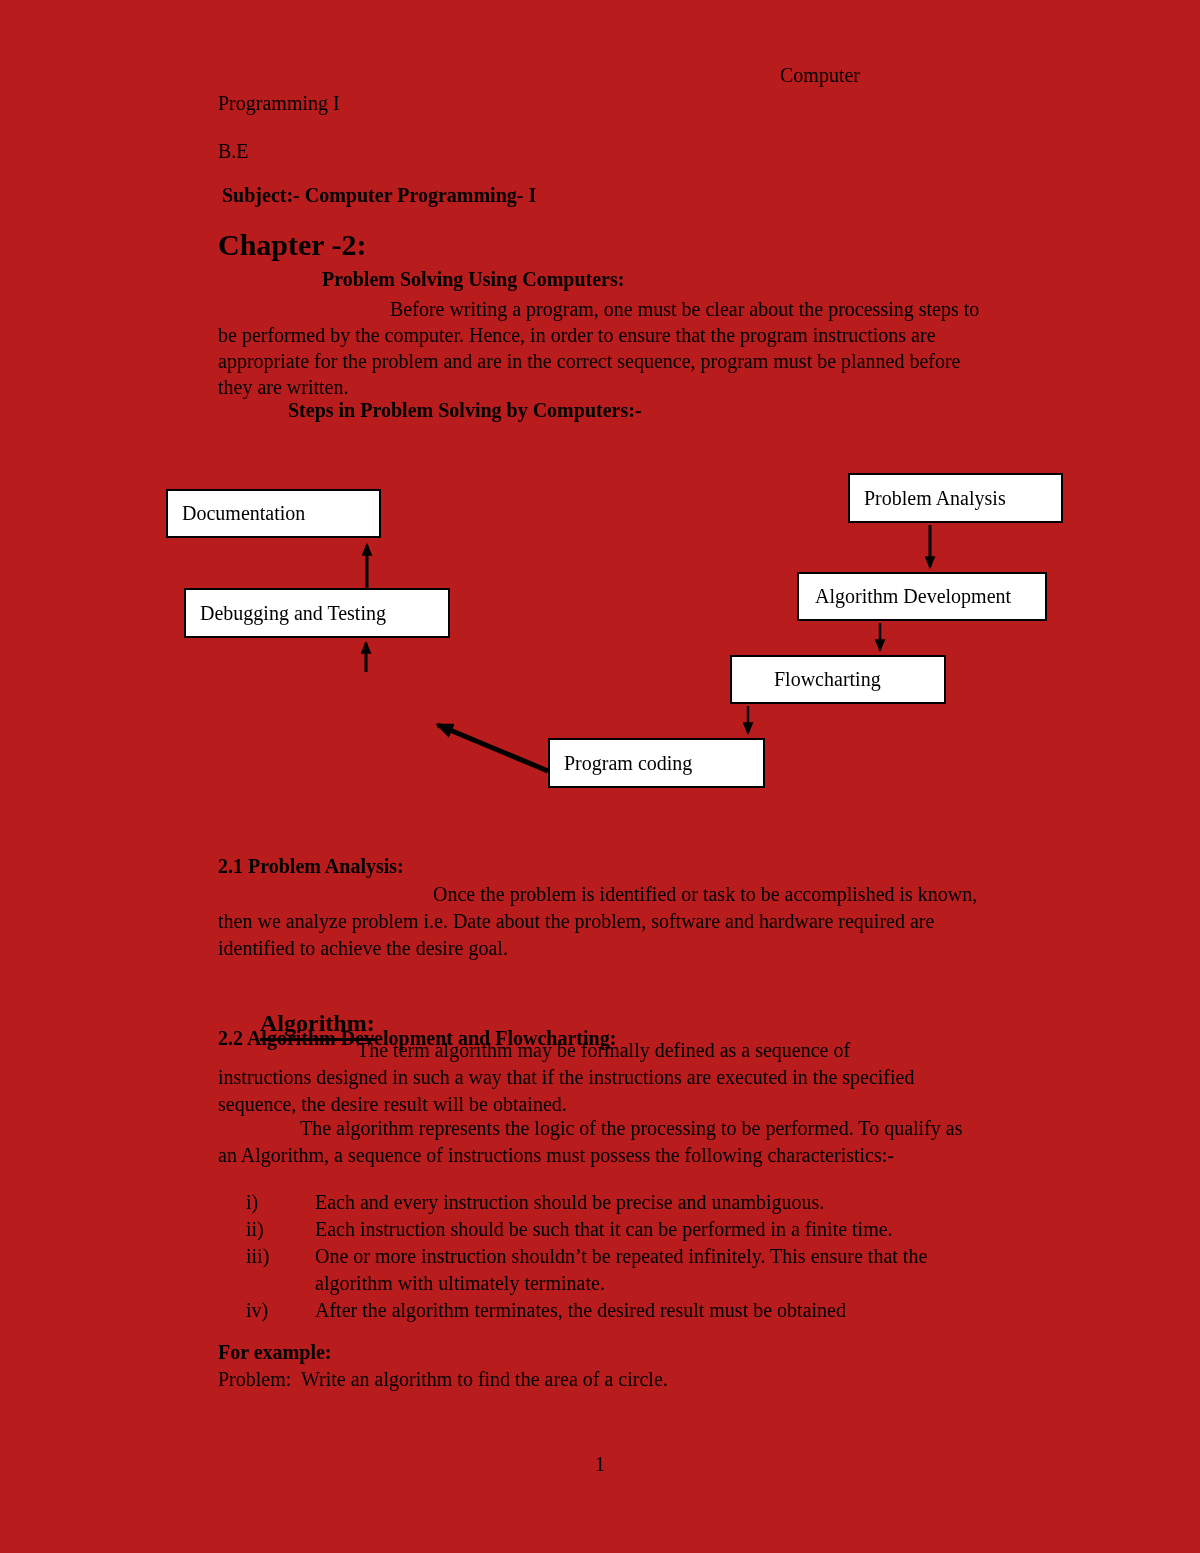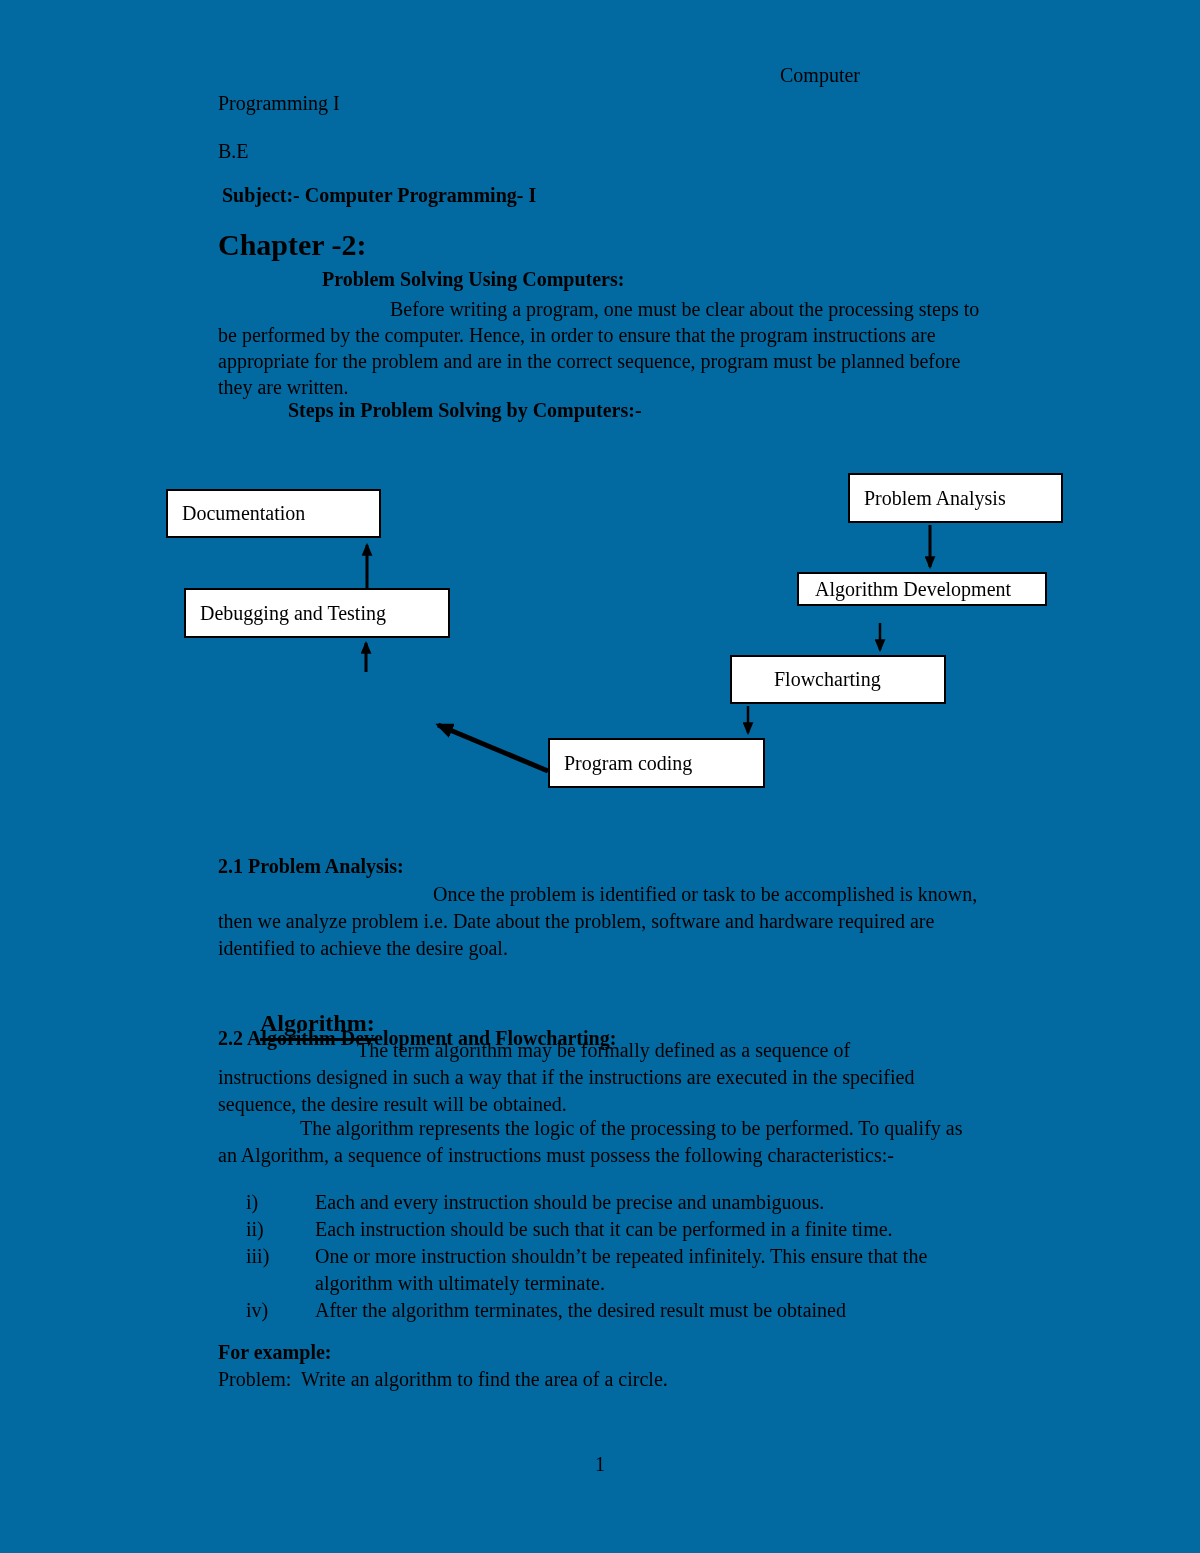--- a/index.html
+++ b/index.html
@@ -1,19 +1,19 @@
 <!DOCTYPE html>
 <html><head>
 <meta charset="utf-8">
 <style>
   html,body{margin:0;padding:0;background:#e8e8e8;}
   .page{
     position:relative;
     width:1200px;height:1553px;
-    background:#0369a1;
+    background:#b91c1c;
     font-family:"Liberation Serif","DejaVu Serif",serif;
     color:#000;
     overflow:hidden;
   }
   .abs{position:absolute;}
   .body-text{font-size:20px;line-height:26px;}
   .t-computer{left:780px;top:64px;font-size:20px;}
   .t-course{left:218px;top:92px;font-size:20px;}
   .t-degree{left:218px;top:140px;font-size:20px;text-align:center;}
   .t-subject{left:222px;top:184px;font-size:20px;font-weight:bold;}
@@ -29,21 +29,21 @@
     background:#fff;
     font-size:20px;
     display:flex;align-items:center;
     padding-left:14px;box-sizing:border-box;
   }
   .dbox-documentation{left:166px;top:489px;width:215px;height:49px;}
   .dbox-debugging{left:184px;top:588px;width:266px;height:50px;}
   .dbox-compilation{left:184px;top:672px;width:298px;height:50px;}
   .dbox-program-coding{left:548px;top:738px;width:217px;height:50px;}
   .dbox-flowcharting{left:730px;top:655px;width:216px;height:49px;padding-left:42px;}
-  .dbox-algorithm-dev{left:797px;top:572px;width:250px;height:34px;padding-left:16px;}
+  .dbox-algorithm-dev{left:797px;top:572px;width:250px;height:49px;padding-left:16px;}
   .dbox-problem-analysis{left:848px;top:473px;width:215px;height:50px;}
   .arrow-layer{left:0;top:0;width:1200px;height:1553px;pointer-events:none;}
 
   .t-s21h{left:218px;top:855px;font-size:20px;font-weight:bold;}
   .t-s21b{left:218px;top:881px;width:772px;text-indent:215px;line-height:27px;}
   .t-s22h{left:218px;top:983px;font-size:20px;font-weight:bold;margin-top:44px;}
   .t-s22sub{left:260px;top:1010px;font-size:24px;font-weight:bold;border-bottom:3px solid #000;padding-bottom:1px;}
   .t-s22p1{left:218px;top:1037px;width:700px;text-indent:139px;line-height:27px;}
   .t-s22p2{left:218px;top:1115px;width:748px;text-indent:82px;line-height:27px;}
 

